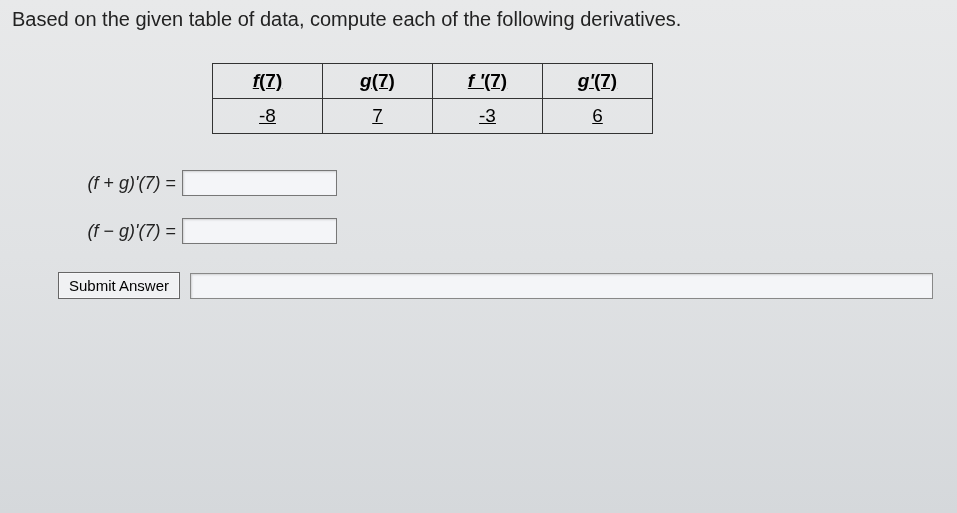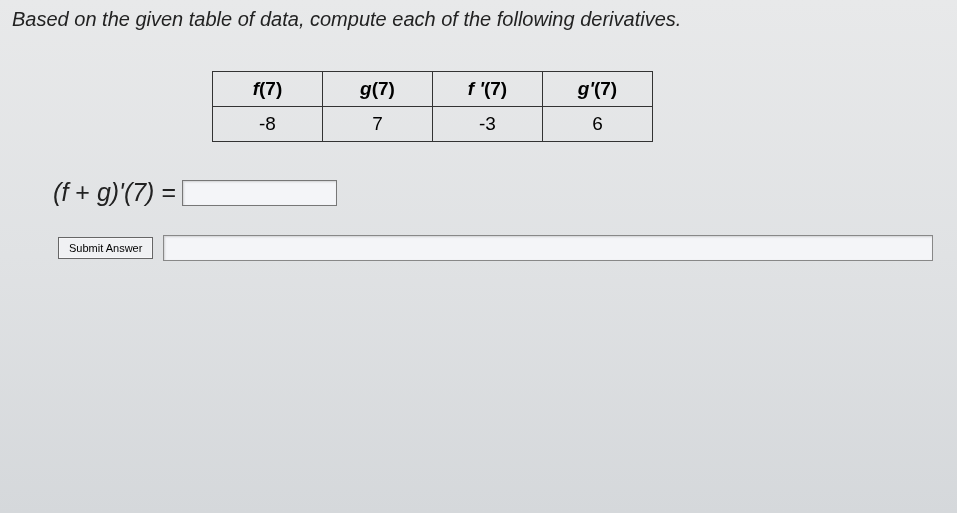--- a/index.html
+++ b/index.html
@@ -13,52 +13,52 @@
       width: 957px;
       height: 513px;
       overflow: hidden;
     }
     .container {
       padding: 8px 12px;
     }
     .prompt {
       font-size: 20px;
       color: #222;
-      margin-bottom: 40px;
-      font-style: italic;
+      margin-bottom: 32px;
     }
     .data-table {
       border-collapse: collapse;
       margin-left: 200px;
       margin-bottom: 36px;
     }
     .data-table th, .data-table td {
       border: 1.5px solid #333;
       padding: 6px 0;
       text-align: center;
       width: 110px;
       font-size: 19px;
+      text-decoration: underline;
     }
     .data-table th {
       font-weight: bold;
       font-style: normal;
     }
     .data-table th .fn {
       font-style: italic;
     }
     .questions {
       margin-left: 16px;
     }
     .q-row {
       display: flex;
       align-items: center;
       margin-bottom: 22px;
     }
     .q-label {
-      font-size: 25px;
+      font-size: 18px;
       color: #222;
       font-style: italic;
       min-width: 148px;
       text-align: right;
     }
     .q-label .op {
       font-style: normal;
     }
     .q-input {
       width: 155px;
@@ -74,21 +74,21 @@
       margin-top: 28px;
       margin-left: 46px;
       display: flex;
       align-items: center;
       gap: 10px;
     }
     .submit-btn {
       border: 1px solid #666;
       background: #f0f1f3;
       padding: 4px 10px;
-      font-size: 11px;
+      font-size: 15px;
       font-family: inherit;
       cursor: pointer;
       box-shadow: inset 0 0 0 1px rgba(255,255,255,0.4);
     }
     .long-input {
       flex: 1;
       height: 26px;
       border: 1px solid #888;
       background: #f4f5f8;
       margin-right: 12px;
@@ -120,20 +120,26 @@
 
   <div class="questions">
 
     <div class="q-row">
       <span class="q-label">
         <span>(f </span><span class="op">+</span><span> g)'(7) </span><span class="op">=</span>
       </span>
       <input type="text" class="q-input" style="">
     </div>
 
+    <div class="q-row">
+      <span class="q-label">
+        <span>(f </span><span class="op">−</span><span> g)'(7) </span><span class="op">=</span>
+      </span>
+      <input type="text" class="q-input" style="">
+    </div>
 
 
 
   </div>
 
   <div class="submit-row">
     <button class="submit-btn">Submit Answer</button>
     <div class="long-input"></div>
   </div>
 </div>

